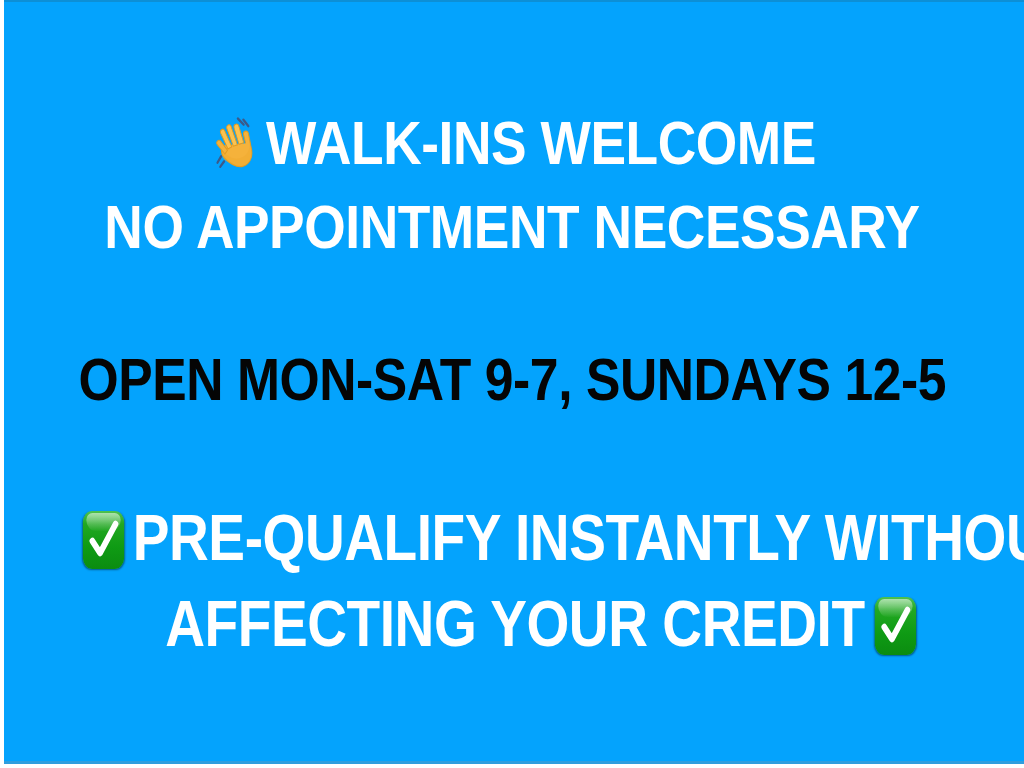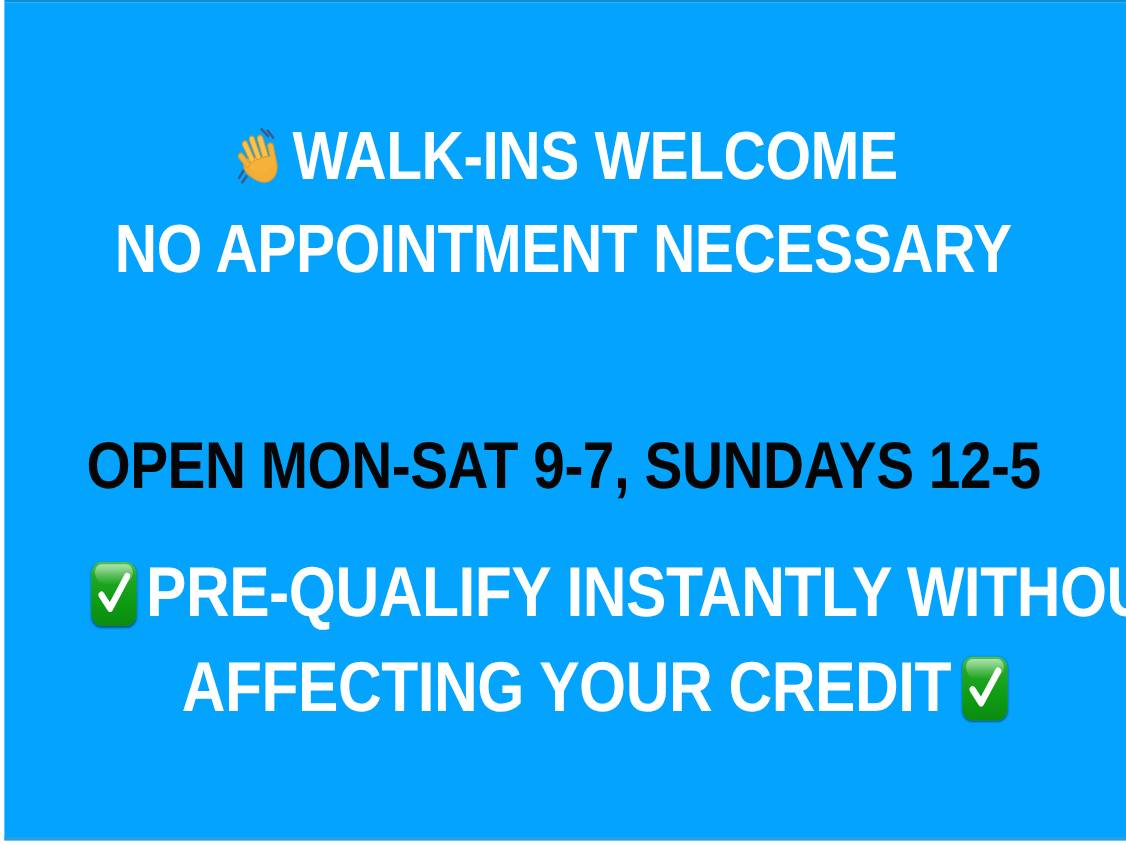--- a/index.html
+++ b/index.html
@@ -76,21 +76,20 @@
     position: absolute;
     left: 0; right: 0;
     top: 196px;
     font-size: 62px;
   }
   #line-hours {
     position: absolute;
     left: 0; right: 0;
     top: 350px;
     font-size: 60px;
-    margin-top: 44px;
   }
   #line-prequalify {
     position: absolute;
     left: 0; right: 0;
     top: 506px;
     font-size: 64px;
   }
   #line-affecting {
     position: absolute;
     left: 0; right: 0;

